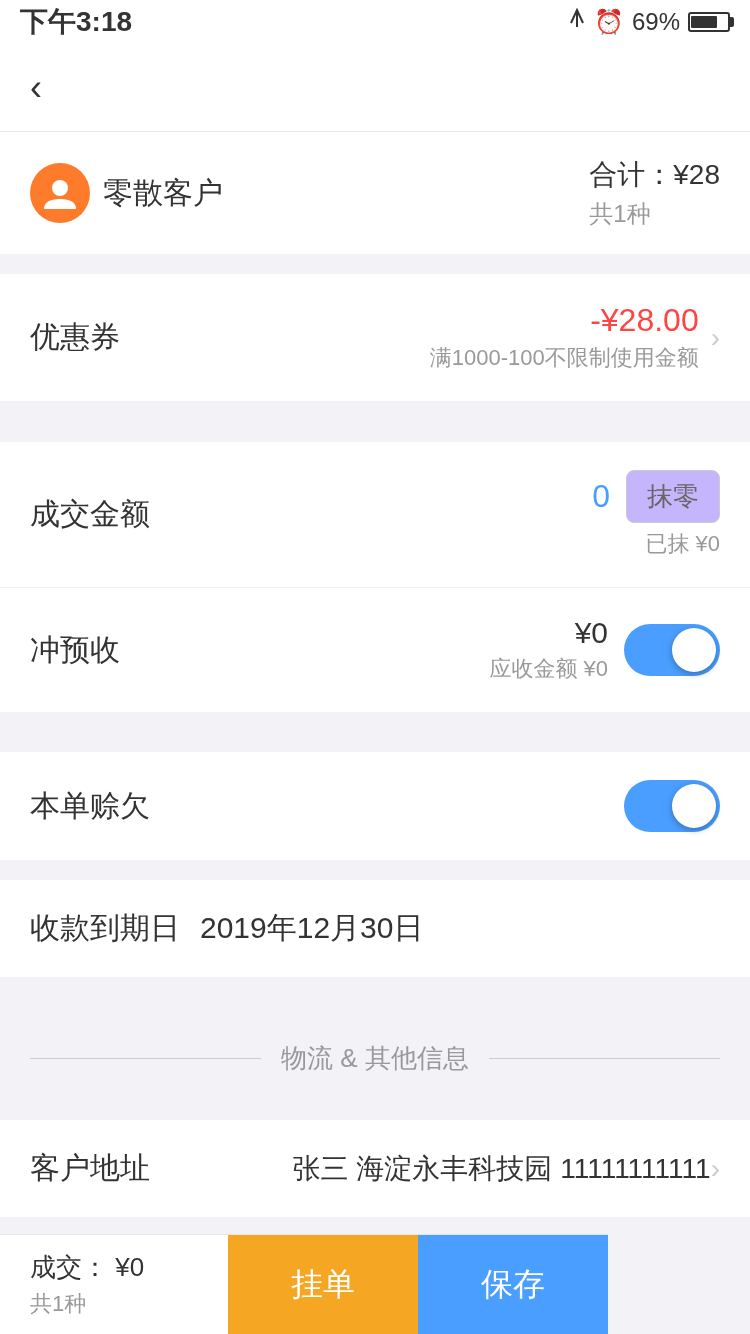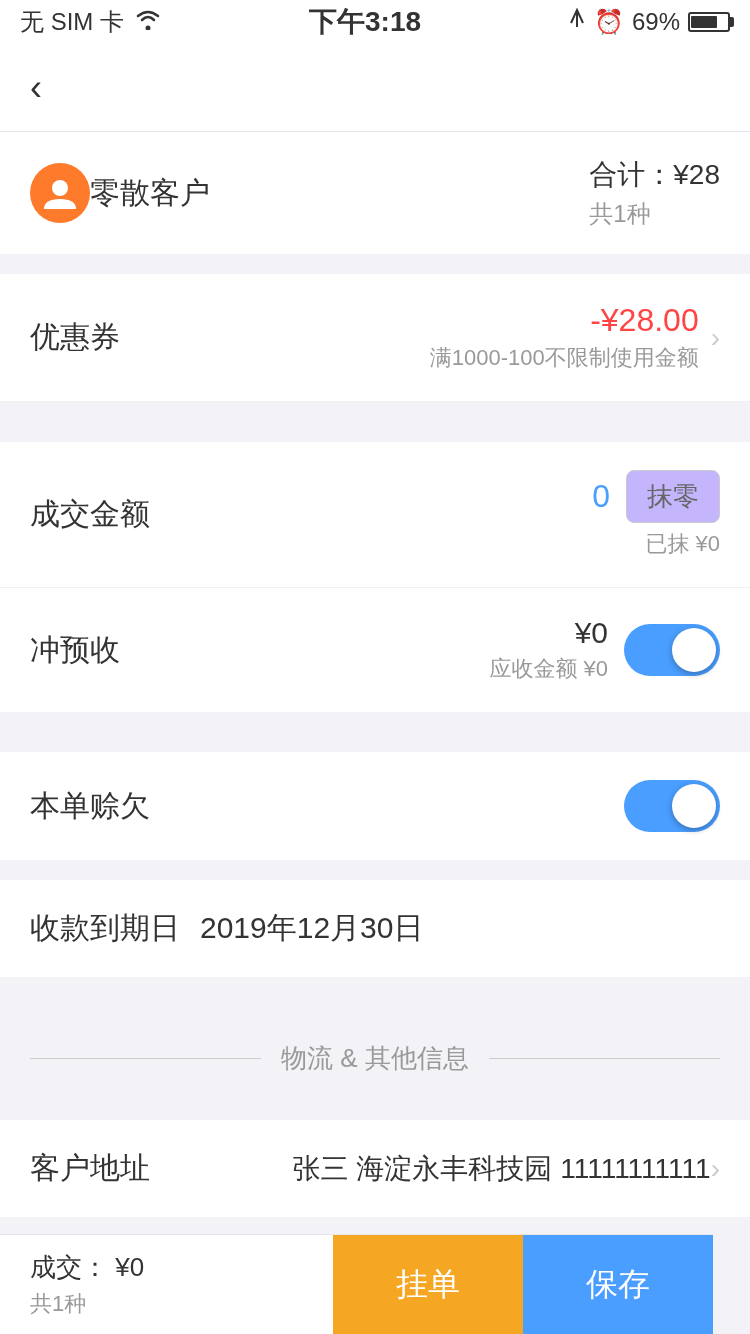--- a/index.html
+++ b/index.html
@@ -105,21 +105,21 @@
       background: #fff;
       padding: 24px 30px;
       display: flex;
       align-items: center;
       justify-content: space-between;
       margin-bottom: 20px;
     }
     .customer-left {
       display: flex;
       align-items: center;
-      gap: 0;
+      gap: 13px;
     }
     .avatar {
       width: 60px;
       height: 60px;
       background: #ff7b2c;
       border-radius: 50%;
       display: flex;
       align-items: center;
       justify-content: center;
       font-size: 28px;
@@ -347,21 +347,21 @@
       background: #f2f2f7;
       flex: 1;
       min-height: 200px;
     }
 
     
     .bottom-bar {
       position: fixed;
       bottom: 0;
       left: 0;
-      width: 713px;
+      width: 608px;
       height: 100px;
       display: flex;
       background: #fff;
       border-top: 1px solid #e5e5ea;
     }
     .bottom-summary {
       flex: 1;
       display: flex;
       flex-direction: column;
       justify-content: center;
@@ -397,31 +397,20 @@
       font-size: 32px;
       color: #fff;
       font-weight: 500;
       cursor: pointer;
     }
   </style>
 </head>
 <body>
 
 <div class="status-bar">
-  <div class="status-left">
-    <span>无 SIM 卡</span>
-    <span>
-      <svg width="28" height="20" viewBox="0 0 28 20">
-        <path d="M14 15 Q14 15 14 15" fill="#333"></path>
-        <path d="M8 10 Q14 4 20 10" stroke="#333" stroke-width="2.5" fill="none" stroke-linecap="round"></path>
-        <path d="M4 6 Q14 -2 24 6" stroke="#333" stroke-width="2.5" fill="none" stroke-linecap="round"></path>
-        <circle cx="14" cy="18" r="2.5" fill="#333"></circle>
-      </svg>
-    </span>
-  </div>
   <div class="status-center">下午3:18</div>
   <div class="status-right">
     <span>
       <svg width="18" height="22" viewBox="0 0 18 22" fill="none">
         <path d="M3 15 L9 2 L15 15" stroke="#333" stroke-width="2" fill="none"></path>
         <line x1="9" y1="2" x2="9" y2="19" stroke="#333" stroke-width="2"></line>
       </svg>
     </span>
     <span>⏰</span>
     <span>69%</span>

